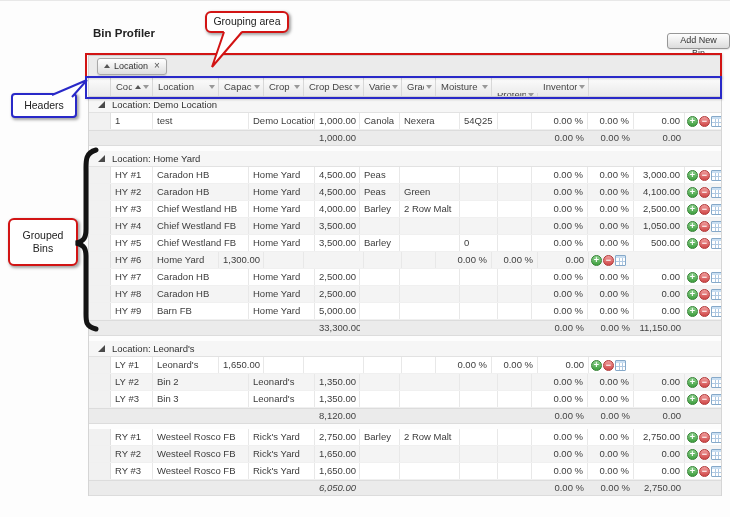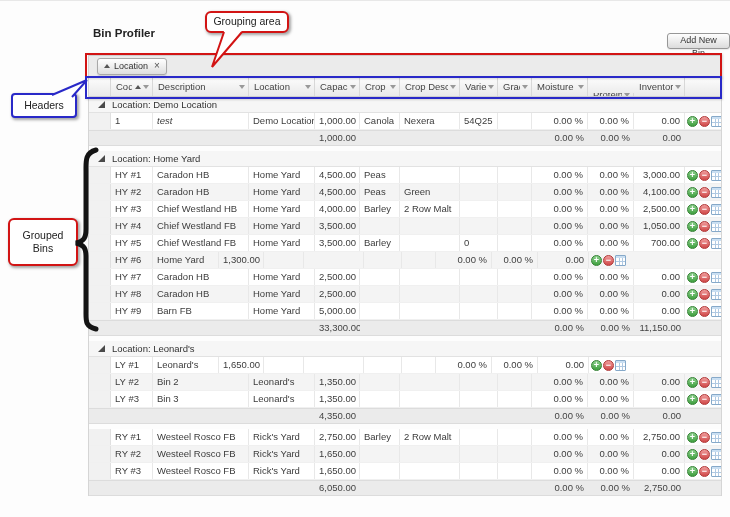--- a/index.html
+++ b/index.html
@@ -96,24 +96,20 @@
         <span class="chip-close">×</span>
       </span>
     </div>
     <div class="header-row" id="header-row">
         <div class="hcell indent"></div>
         <div class="hcell" style="width: 42px;">
           <span class="hlabel">Code</span>
           <span class="sort-asc"></span>
           <span class="chev"></span>
         </div>
-        <div class="hcell" style="width: 96px;">
-          <span class="hlabel">Description</span>
-          <span class="chev"></span>
-        </div>
         <div class="hcell" style="width: 66px;">
           <span class="hlabel">Location</span>
           <span class="chev"></span>
         </div>
         <div class="hcell" style="width: 45px;">
           <span class="hlabel">Capacity</span>
           <span class="chev"></span>
         </div>
         <div class="hcell" style="width: 40px;">
           <span class="hlabel">Crop</span>
@@ -146,21 +142,21 @@
         <div class="hcell actions"></div>
       </div>
     <div id="grid-body">
         <div class="grouprow">
           <span class="gtri"></span>
           <span class="glabel">Location: Demo Location</span>
         </div>
         <div class="row">
           <div class="cell indent"></div>
           <div class="cell" style="width: 42px;">1</div>
-          <div class="cell" style="width: 96px; font-style: italic;">test</div>
+          <div class="cell" style="width: 96px;">test</div>
           <div class="cell" style="width: 66px;">Demo Location</div>
           <div class="cell num" style="width: 45px;">1,000.00</div>
           <div class="cell" style="width: 40px;">Canola</div>
           <div class="cell" style="width: 60px;">Nexera</div>
           <div class="cell" style="width: 38px;">54Q25</div>
           <div class="cell" style="width: 34px;"></div>
           <div class="cell num" style="width: 56px;">0.00 %</div>
           <div class="cell num" style="width: 46px;">0.00 %</div>
           <div class="cell num" style="width: 51px;">0.00</div>
           <div class="cell actions">
@@ -270,21 +266,21 @@
           <div class="cell" style="width: 42px;">HY #5</div>
           <div class="cell" style="width: 96px;">Chief Westland FB</div>
           <div class="cell" style="width: 66px;">Home Yard</div>
           <div class="cell num" style="width: 45px;">3,500.00</div>
           <div class="cell" style="width: 40px;">Barley</div>
           <div class="cell" style="width: 60px;"></div>
           <div class="cell" style="width: 38px;">0</div>
           <div class="cell" style="width: 34px;"></div>
           <div class="cell num" style="width: 56px;">0.00 %</div>
           <div class="cell num" style="width: 46px;">0.00 %</div>
-          <div class="cell num" style="width: 51px;">700.00</div>
+          <div class="cell num" style="width: 51px;">500.00</div>
           <div class="cell actions">
             <span class="ic ic-add">+</span>
             <span class="ic ic-del">−</span>
             <span class="ic ic-grid"></span>
           </div>
         </div>
         <div class="row alt">
           <div class="cell indent"></div>
           <div class="cell" style="width: 42px;">HY #6</div>
           <div class="cell" style="width: 66px;">Home Yard</div>
@@ -433,21 +429,21 @@
             <span class="ic ic-add">+</span>
             <span class="ic ic-del">−</span>
             <span class="ic ic-grid"></span>
           </div>
         </div>
         <div class="sumrow">
           <div class="cell indent"></div>
           <div class="cell num" style="width: 42px;"></div>
           <div class="cell num" style="width: 96px;"></div>
           <div class="cell num" style="width: 66px;"></div>
-          <div class="cell num" style="width: 45px;">4,350.00</div>
+          <div class="cell num" style="width: 45px;">8,120.00</div>
           <div class="cell num" style="width: 40px;"></div>
           <div class="cell num" style="width: 60px;"></div>
           <div class="cell num" style="width: 38px;"></div>
           <div class="cell num" style="width: 34px;"></div>
           <div class="cell num" style="width: 56px;">0.00 %</div>
           <div class="cell num" style="width: 46px;">0.00 %</div>
           <div class="cell num" style="width: 51px;">0.00</div>
           <div class="cell actions"></div>
         </div>
         <div class="groupgap"></div>
@@ -506,21 +502,21 @@
             <span class="ic ic-add">+</span>
             <span class="ic ic-del">−</span>
             <span class="ic ic-grid"></span>
           </div>
         </div>
         <div class="sumrow">
           <div class="cell indent"></div>
           <div class="cell num" style="width: 42px;"></div>
           <div class="cell num" style="width: 96px;"></div>
           <div class="cell num" style="width: 66px;"></div>
-          <div class="cell num" style="width: 45px;">6,050.00</div>
+          <div class="cell num" style="width: 45px; font-style: italic;">6,050.00</div>
           <div class="cell num" style="width: 40px;"></div>
           <div class="cell num" style="width: 60px;"></div>
           <div class="cell num" style="width: 38px;"></div>
           <div class="cell num" style="width: 34px;"></div>
           <div class="cell num" style="width: 56px;">0.00 %</div>
           <div class="cell num" style="width: 46px;">0.00 %</div>
           <div class="cell num" style="width: 51px;">2,750.00</div>
           <div class="cell actions"></div>
         </div>
       </div>

